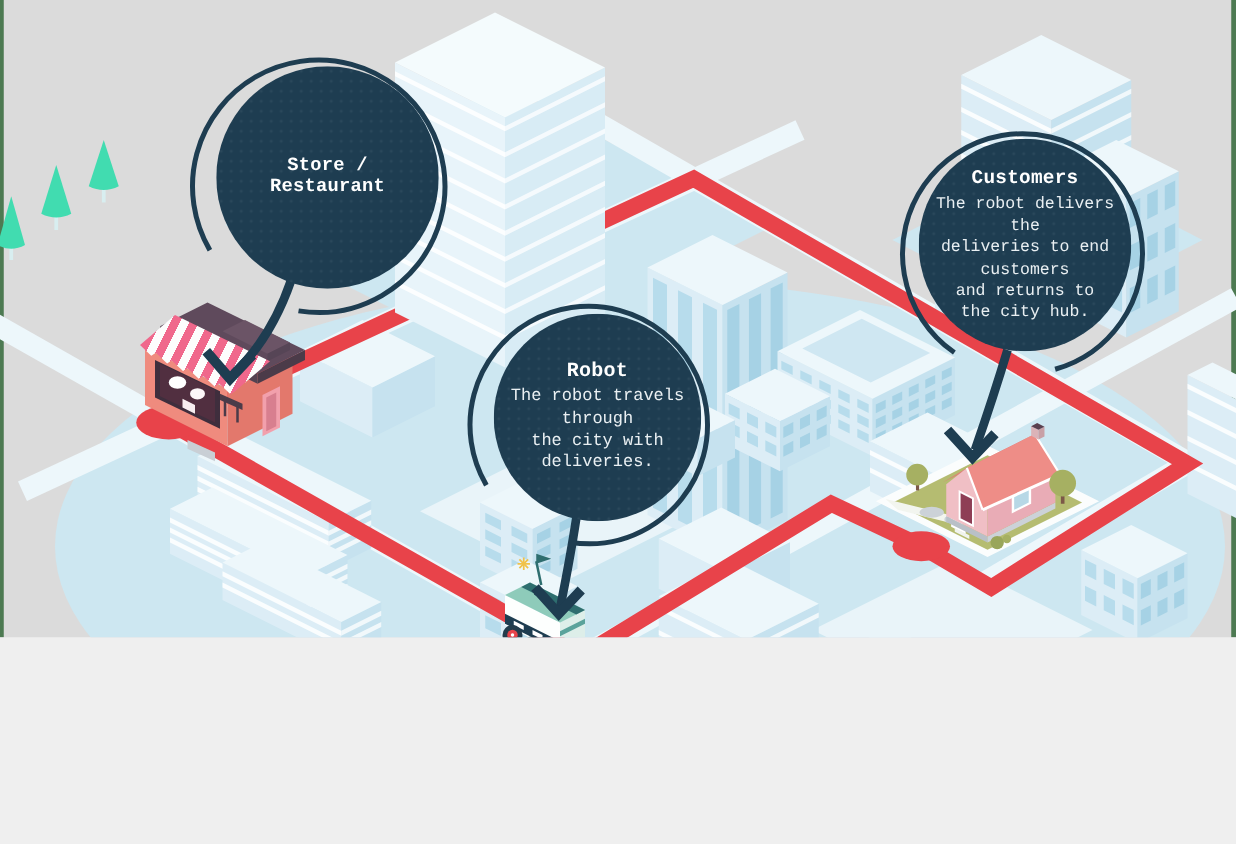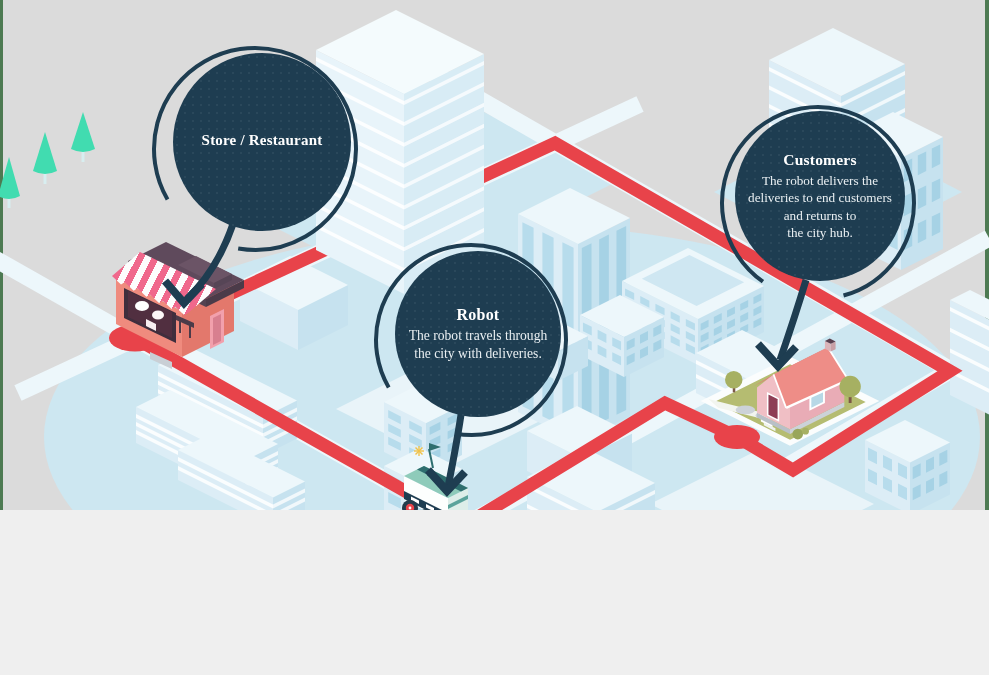--- a/index.html
+++ b/index.html
@@ -1,19 +1,19 @@
 <!DOCTYPE html>
 <html><head>
 <meta charset="utf-8">
 <style>
   html,body{margin:0;padding:0;background:#efefef;}
   #stage{
     position:relative;width:989px;height:510px;overflow:hidden;
     background:var(--bg,#dbdbdb);
-    font-family:Liberation Serif, serif;
+    font-family:Liberation Mono, monospace;
   }
   .edge-strip{position:absolute;top:0;bottom:0;width:4px;background:var(--strip,#4d7a52);}
   .edge-strip.left{left:0;width:3px}
   .edge-strip.right{right:0}
   #citysvg{position:absolute;left:0;top:0}
   .callout{
     position:absolute;border-radius:50%;
     background-color:var(--navy,#1e3d51);
     background-image:radial-gradient(rgba(255,255,255,.055) 1.2px,transparent 1.3px);
     background-size:8px 8px;

